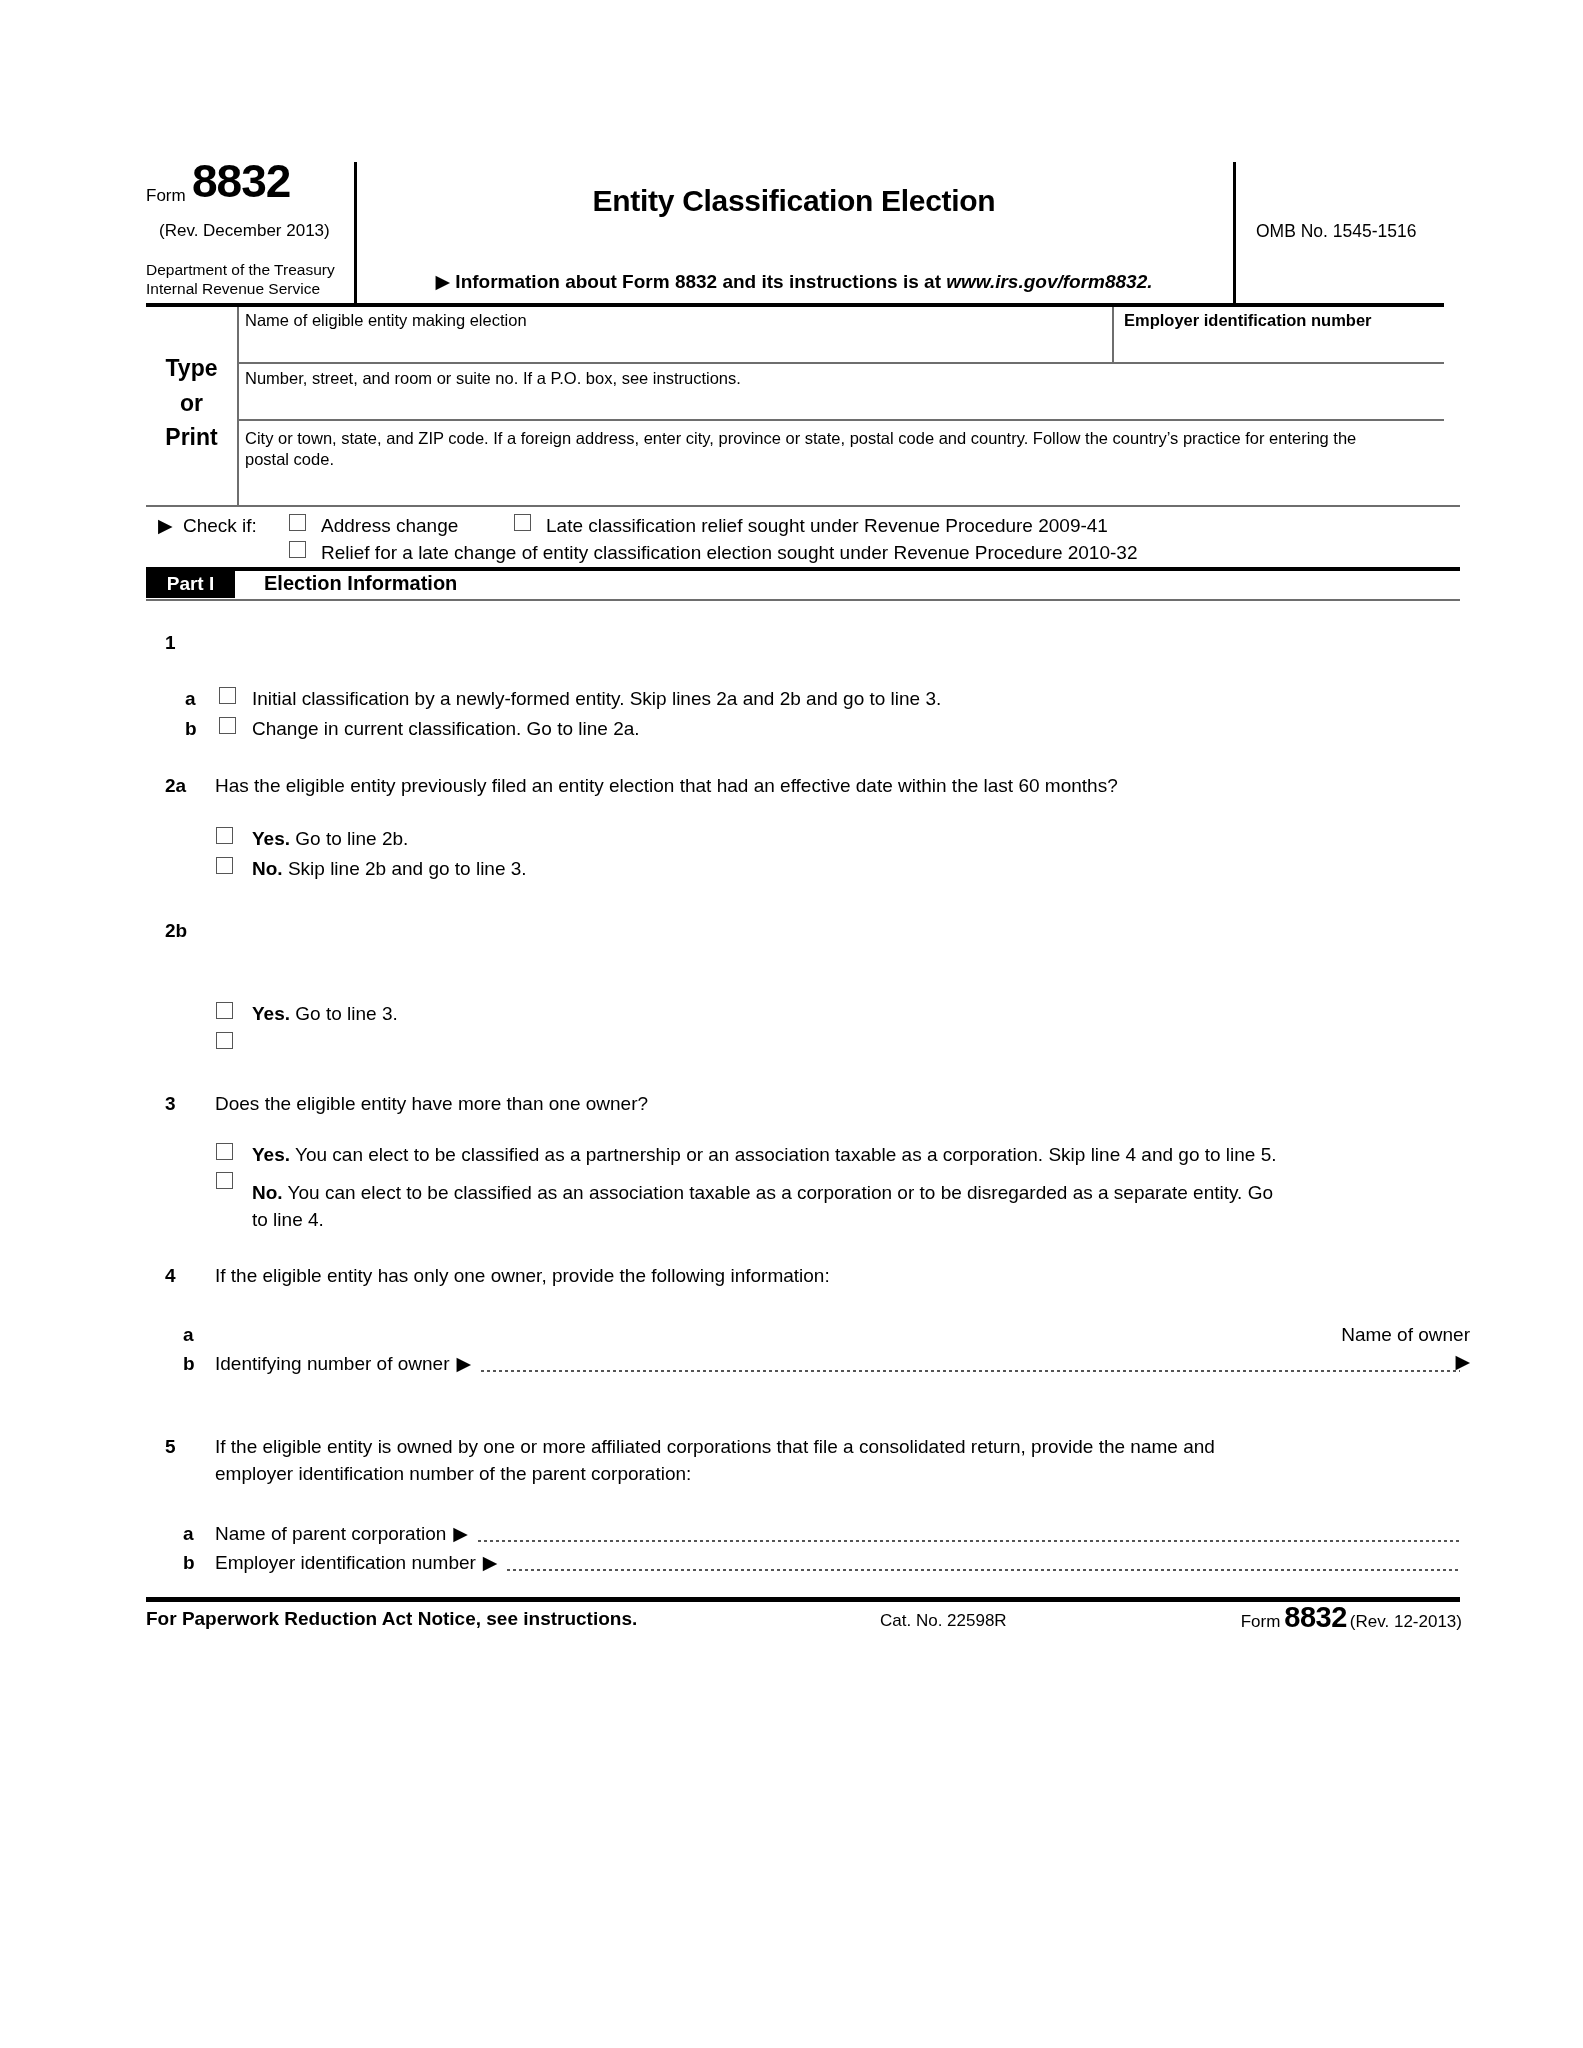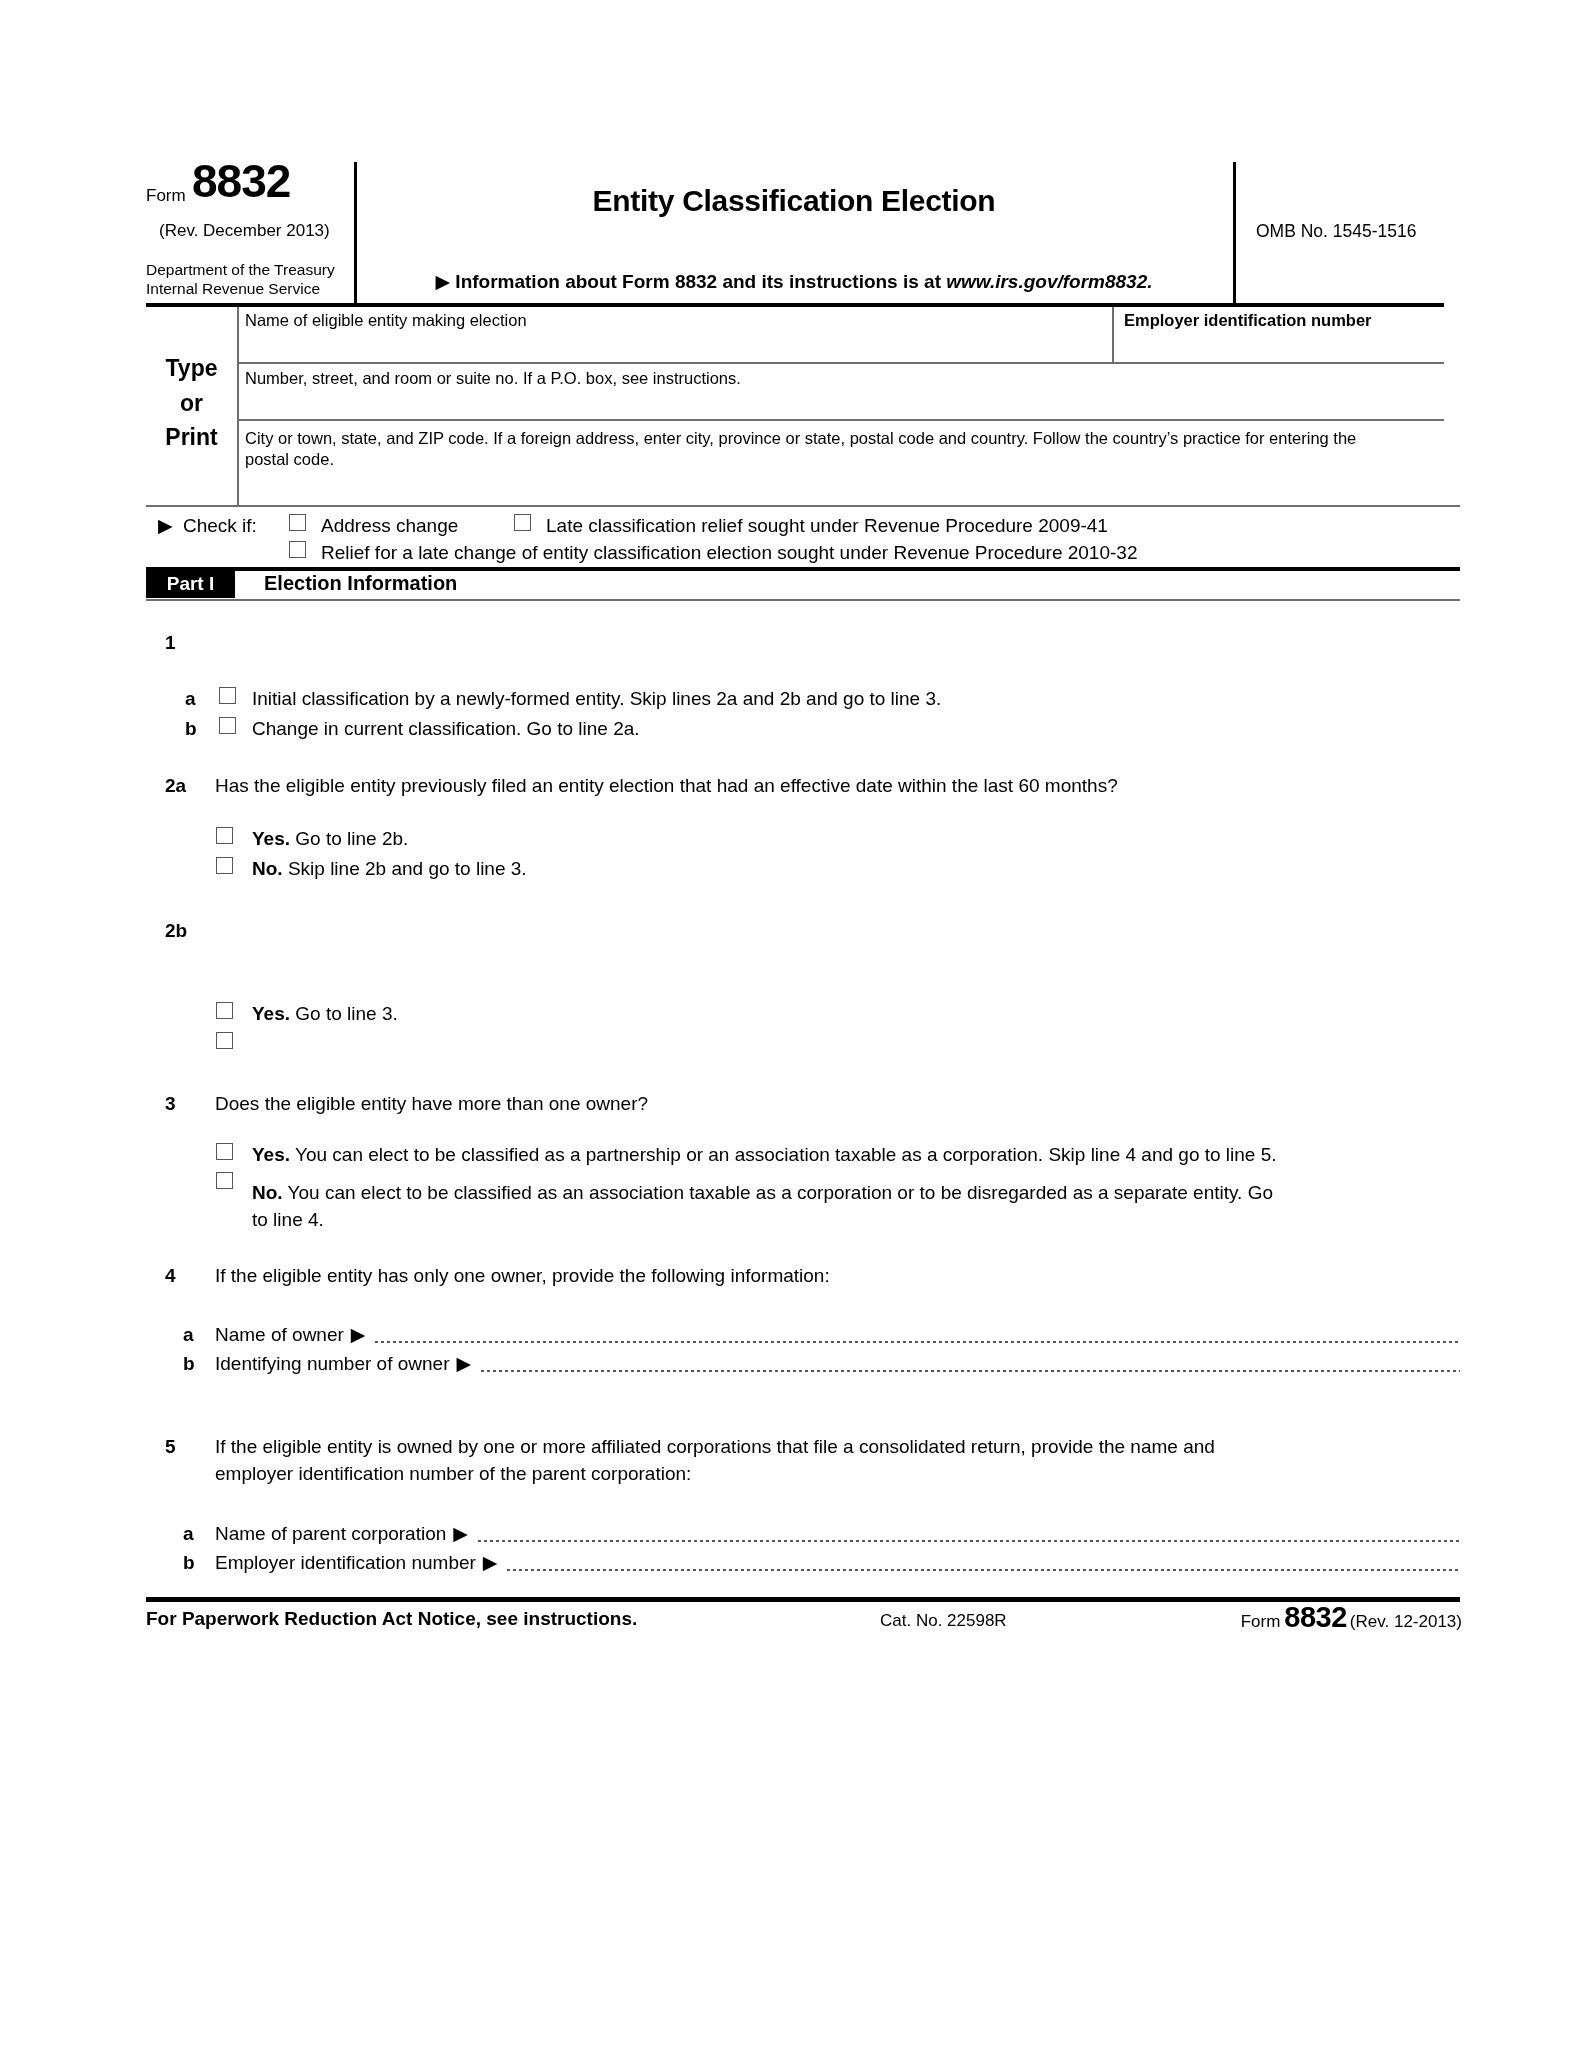--- a/index.html
+++ b/index.html
@@ -148,21 +148,21 @@
   <div class="abs cb" style="left:216px;top:1172px;"></div>
   <div class="abs t" style="left:252px;top:1179px;width:1208px;">
     <span class="b">No.</span><span class="pre"> You can elect to be classified as an association taxable as a corporation or to be disregarded as a separate entity. Go
 to  line 4.</span>
   </div>
 
   <span class="abs t b" style="left:165px;top:1262px;">4</span>
   <span class="abs t" style="left:215px;top:1262px;width:1245px;display:inline-block;">If the eligible entity has only one owner, provide the following information:</span>
 
   <span class="abs t b" style="left:183px;top:1321px;">a</span>
-  <div class="abs t fieldrow" style="left:215px;top:1321px;width:1247px;">
+  <div class="abs t fieldrow" style="left:223px;top:1321px;width:1247px;flex-direction:column;">
     <span class="nowrap">Name of owner</span>
     <span style="margin-left:7px;">▶</span>
     <div class="dash"></div>
   </div>
 
   <span class="abs t b" style="left:183px;top:1350px;">b</span>
   <div class="abs t fieldrow" style="left:215px;top:1350px;width:1247px;">
     <span class="nowrap">Identifying number of owner</span>
     <span style="margin-left:7px;">▶</span>
     <div class="dash"></div>

